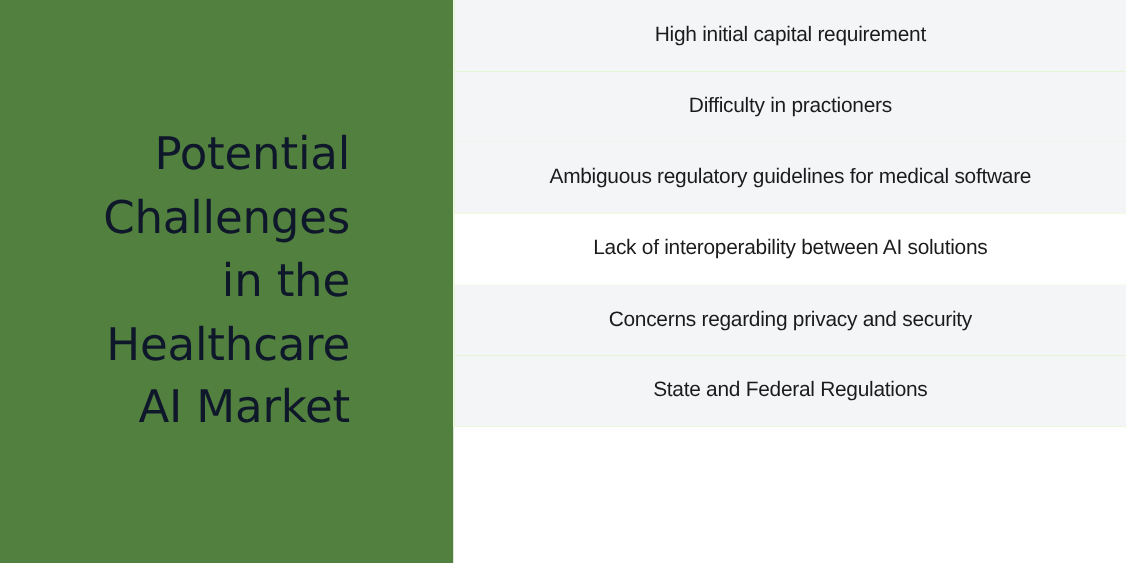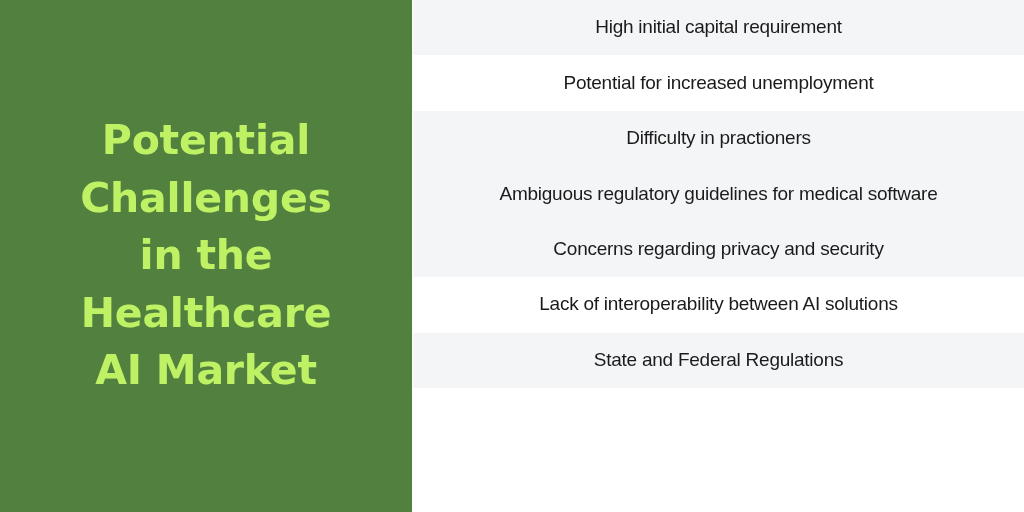--- a/index.html
+++ b/index.html
@@ -31,27 +31,27 @@
     height: 512px;
     background: #52803f;
     display: flex;
     align-items: center;
     justify-content: center;
     box-sizing: border-box;
     padding: 0 14px;
   }
 
   #panel-title {
-    color: #bef264;
+    color: #0f172a;
     font-family: "DejaVu Sans", "Liberation Sans", sans-serif;
-    font-weight: bold;
+    font-weight: normal;
     font-size: 41px;
     line-height: 57.5px;
     letter-spacing: -0.2px;
-    text-align: center;
+    text-align: right;
     white-space: pre-line;
     margin: 0;
     -webkit-font-smoothing: antialiased;
   }
 
   
   #challenge-list {
     flex: 1 1 auto;
     height: 388px;
     display: flex;
@@ -102,40 +102,37 @@
 Healthcare
 AI Market</h1>
   </div>
 
   <div id="challenge-list">
 
     <div class="challenge-row stripe-shaded">
       <span class="challenge-text">High initial capital requirement</span>
     </div>
 
-    <div class="challenge-row stripe-plain">
-      <span class="challenge-text">Potential for increased unemployment</span>
-    </div>
 
     <div class="challenge-row stripe-shaded">
       <span class="challenge-text">Difficulty in practioners</span>
     </div>
 
 
     <div class="challenge-row stripe-shaded">
       <span class="challenge-text">Ambiguous regulatory guidelines for medical software</span>
     </div>
 
 
+    <div class="challenge-row stripe-plain">
+      <span class="challenge-text">Lack of interoperability between AI solutions</span>
+    </div>
+
     <div class="challenge-row stripe-shaded">
       <span class="challenge-text">Concerns regarding privacy and security</span>
-    </div>
-
-    <div class="challenge-row stripe-plain">
-      <span class="challenge-text">Lack of interoperability between AI solutions</span>
     </div>
 
     <div class="challenge-row stripe-shaded">
       <span class="challenge-text">State and Federal Regulations</span>
     </div>
 
   </div>
 </div>
 
 </body></html>

